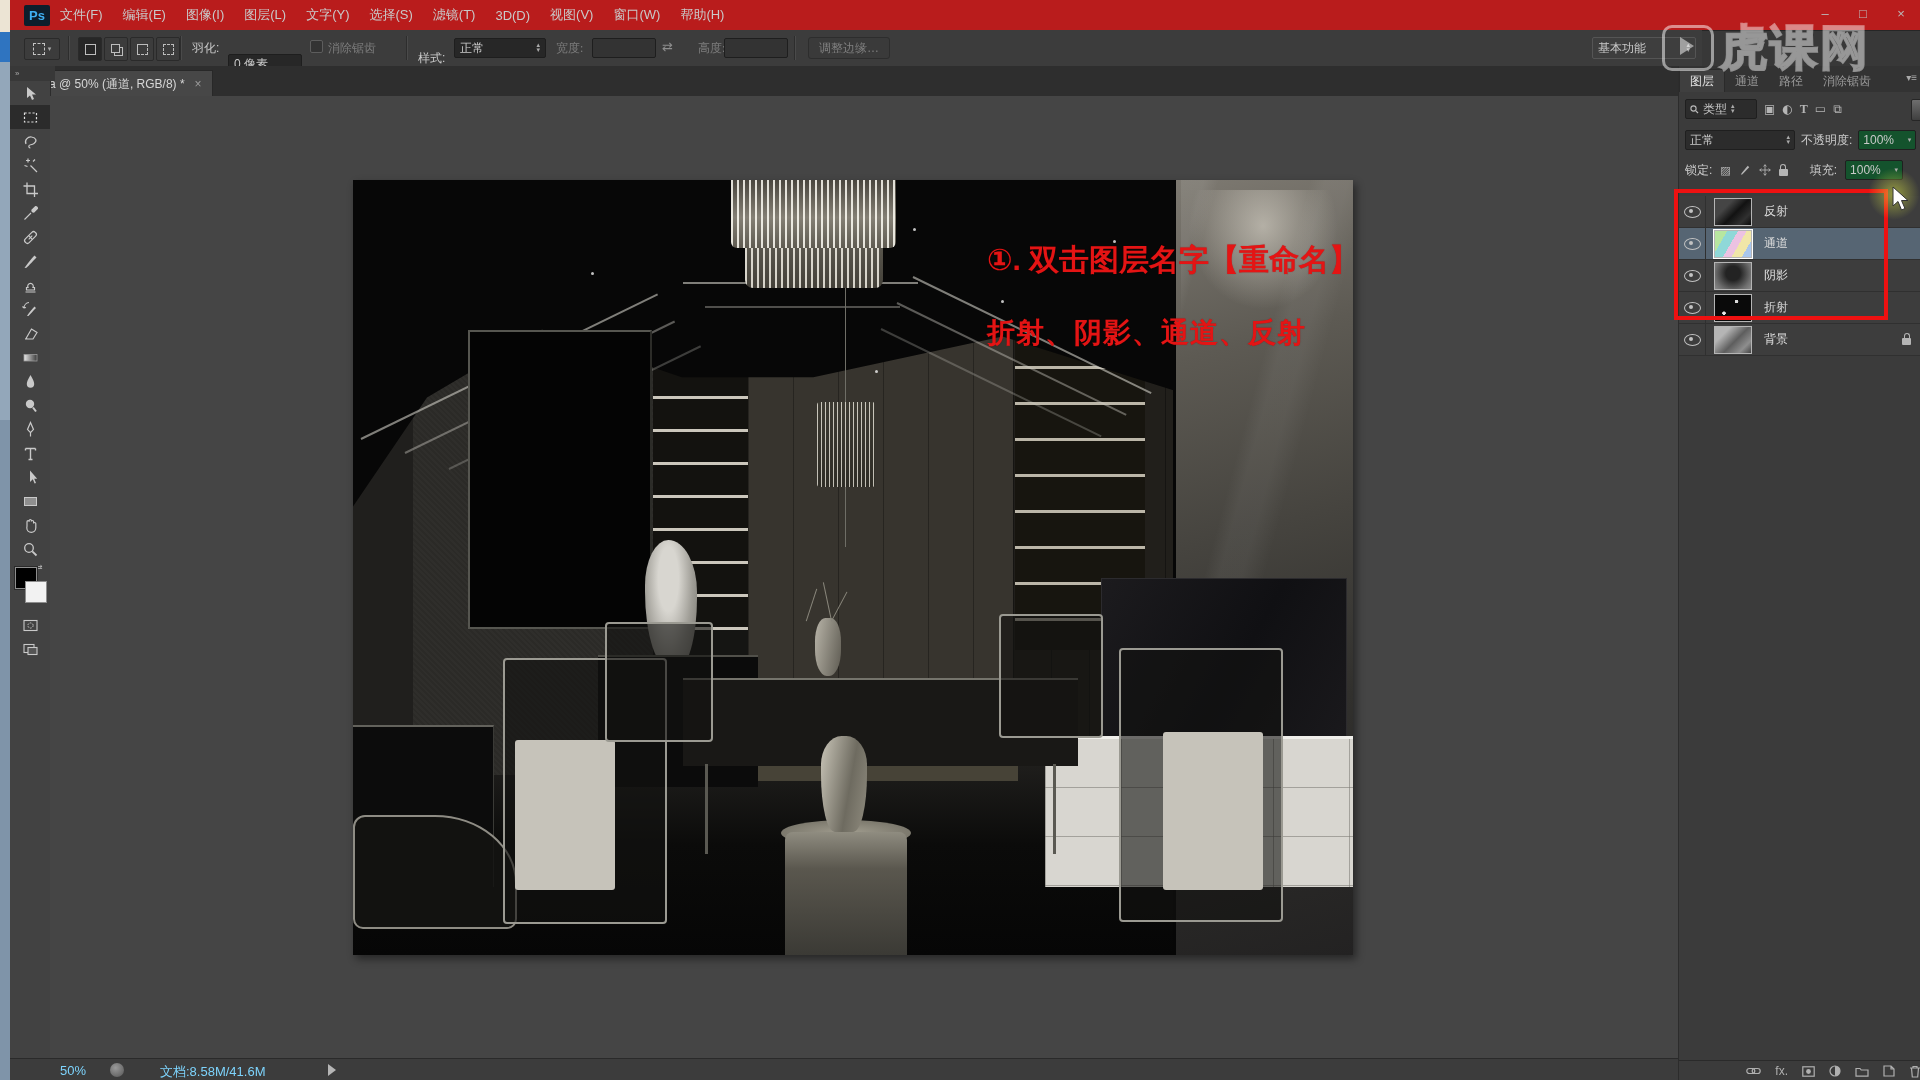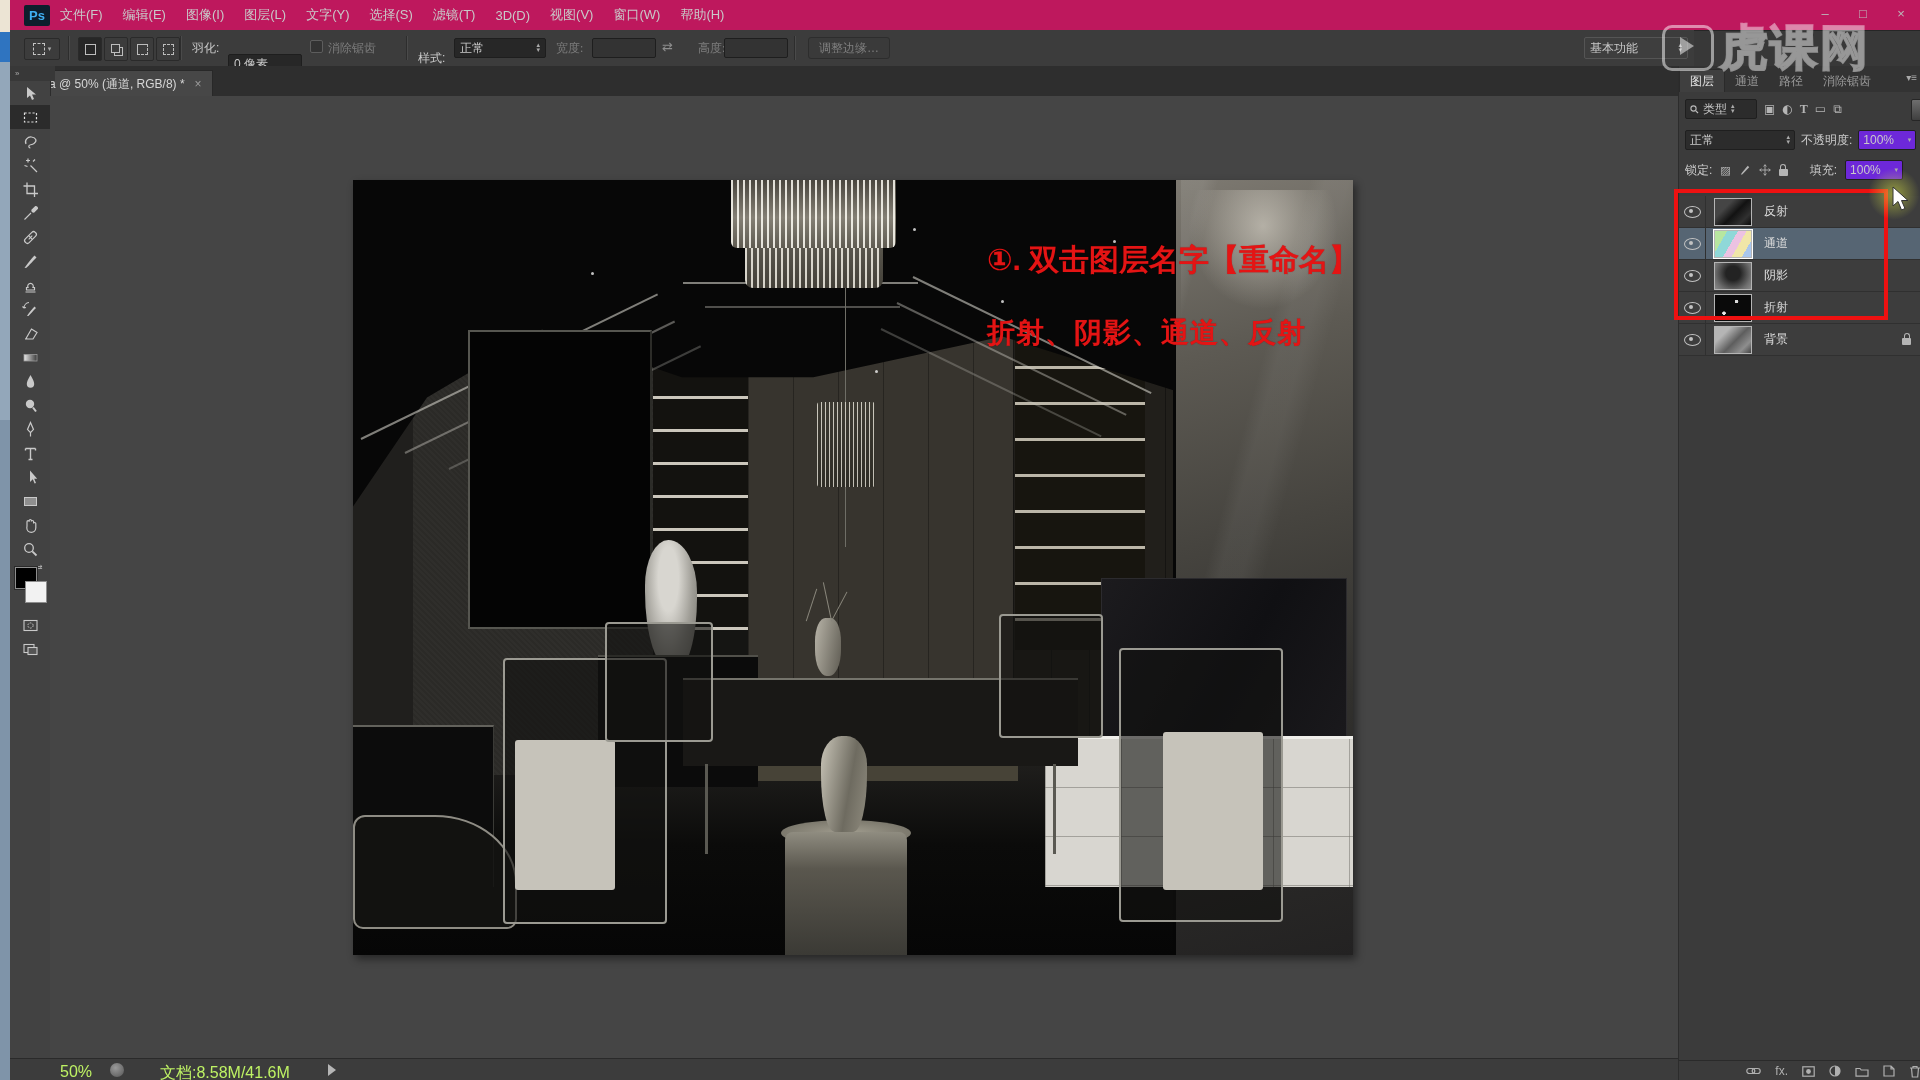--- a/index.html
+++ b/index.html
@@ -6,30 +6,30 @@
   #app{position:relative;width:1920px;height:1080px;overflow:hidden;
        font-family:"Liberation Sans","DejaVu Sans",sans-serif;color:#cccccc;
        background:#383838;-webkit-font-smoothing:antialiased;}
   .a{position:absolute;}
   .nosel{user-select:none;}
 
   
   #edgeStrip{left:0;top:0;width:10px;height:1080px;background:linear-gradient(#ece4d4 0 32px,#2f74c0 32px 62px,#93a7ba 62px 420px,#7f94a9 420px);}
 
   
-  #titlebar{left:10px;top:0;width:1910px;height:30px;background:#be185d;border-bottom:1px solid #262626;}
+  #titlebar{left:10px;top:0;width:1910px;height:30px;background:#b91c1c;border-bottom:1px solid #262626;}
   #pslogo{left:14px;top:5px;width:26px;height:21px;background:#0d1e2c;color:#3fb0f2;font-weight:bold;
           font-size:13px;text-align:center;line-height:21px;border-radius:2px;}
   #menus{left:50px;top:0;height:30px;display:flex;align-items:center;gap:20px;font-size:13px;color:#c9c9c9;}
   .menuitem{cursor:default;white-space:nowrap;}
   #winbtns{right:8px;top:6px;display:flex;gap:16px;font-size:13px;color:#bbb;}
   .winbtn{width:22px;text-align:center;}
 
   
-  #optbar{left:10px;top:30px;width:1684px;height:36px;background:#3c3c3c;border-bottom:3px solid #e5e5e5;font-size:12px;}
+  #optbar{left:10px;top:30px;width:1684px;height:36px;background:#3c3c3c;border-bottom:3px solid #e5e5e5;font-size:12px;padding-left:8px;}
   .optlabel{color:#c9c9c9;} .optdis{color:#7c7c7c;font-family:Liberation Serif, serif;}
   .field{background:#272727;border:1px solid #1e1e1e;border-radius:2px;height:18px;line-height:18px;padding:0 5px;color:#c9c9c9;}
   .field.dis{color:#5c5c5c;background:#333;}
   .vsep{width:1px;height:24px;background:#2d2d2d;border-right:1px solid #4a4a4a;}
   .modebtn{width:22px;height:22px;border:1px solid #2a2a2a;border-radius:2px;display:flex;align-items:center;justify-content:center;}
   .modebtn.on{background:#272727;}
   .sq{width:9px;height:9px;border:1px solid #bdbdbd;}
   .sq2{width:7px;height:7px;border:1px solid #bdbdbd;position:relative;top:2px;left:2px;}
   .sq2b{width:7px;height:7px;border:1px solid #bdbdbd;position:absolute;top:-4px;left:-4px;background:#3c3c3c;}
   .ddarrows{display:inline-flex;flex-direction:column;line-height:5px;font-size:7px;color:#aaa;font-family:"DejaVu Sans",sans-serif;}
@@ -106,37 +106,37 @@
   .stoolTop{left:428px;top:640px;width:130px;height:26px;background:radial-gradient(ellipse,#a29e90,#6c695e);border-radius:50%;}
   .vaseBig{left:468px;top:556px;width:46px;height:96px;background:linear-gradient(100deg,#c9c5b8,#6e6b60 60%,#8f8b7e);
            border-radius:45% 45% 30% 30%/30% 30% 60% 60%;}
   .vaseSm{left:462px;top:438px;width:26px;height:58px;background:linear-gradient(100deg,#b8b4a8,#5e5b52);border-radius:40% 40% 45% 45%;}
   .twig{background:#8a877c;}
 
   
   .redtext{color:#e41414;font-weight:bold;white-space:nowrap;text-shadow:0 0 1px rgba(120,0,0,.5);}
 
   
-  #statusbar{left:10px;top:1058px;width:1668px;height:22px;background:#3c3c3c;border-top:1px solid #2a2a2a;font-size:16px;color:#bef264;}
+  #statusbar{left:10px;top:1058px;width:1668px;height:22px;background:#3c3c3c;border-top:1px solid #2a2a2a;font-size:13px;color:#7dd3fc;}
   #statusIcon{left:100px;top:4px;width:14px;height:14px;border-radius:50%;background:radial-gradient(circle at 40% 35%,#9a9a9a,#555);}
   #statusPlay{left:318px;top:5px;width:0;height:0;border-left:8px solid #b5b5b5;border-top:6px solid transparent;border-bottom:6px solid transparent;}
 
   
   #rightpanel{left:1678px;top:66px;width:242px;height:1014px;background:#3b3b3b;border-left:1px solid #2c2c2c;font-size:12px;}
   #ptabs{left:0;top:0;width:242px;height:26px;background:#333;display:flex;align-items:flex-end;}
   .ptab{height:22px;line-height:22px;padding:0 10px;color:#999;}
   .ptab.on{background:#3f3f3f;color:#e3e3e3;border:1px solid #2a2a2a;border-bottom:none;}
   #pmenuicon{position:absolute;right:4px;top:6px;color:#aaa;font-size:10px;}
   #filterrow{left:0;top:30px;width:242px;height:26px;display:flex;align-items:center;gap:7px;padding-left:6px;}
   #kindbox{width:62px;height:18px;background:#2c2c2c;border:1px solid #1f1f1f;border-radius:2px;display:flex;align-items:center;gap:4px;padding:0 4px;color:#c9c9c9;}
   .ficon{color:#b5b5b5;font-family:"DejaVu Sans",sans-serif;font-size:12px;}
   #ftoggle{position:absolute;right:5px;top:3px;width:9px;height:20px;background:linear-gradient(#6e6e6e,#3f3f3f);border:1px solid #262626;border-radius:2px;}
   #blendrow{left:0;top:62px;width:242px;height:24px;display:flex;align-items:center;gap:6px;padding-left:6px;}
   #blendbox{width:100px;height:18px;background:#2c2c2c;border:1px solid #1f1f1f;border-radius:2px;display:flex;align-items:center;justify-content:space-between;padding:0 4px;color:#c9c9c9;}
-  #opacbox,#fillbox{width:48px;height:18px;background:#6d28d9;border:1px solid #1f1f1f;border-radius:2px;display:flex;align-items:center;justify-content:space-between;padding:0 4px;color:#c9c9c9;}
+  #opacbox,#fillbox{width:48px;height:18px;background:#14532d;border:1px solid #1f1f1f;border-radius:2px;display:flex;align-items:center;justify-content:space-between;padding:0 4px;color:#c9c9c9;}
   #lockrow{left:0;top:92px;width:242px;height:24px;display:flex;align-items:center;gap:8px;padding-left:6px;}
   .lockicon{color:#b5b5b5;font-family:"DejaVu Sans",sans-serif;font-size:11px;}
   .csslock{width:9px;height:7px;background:#b5b5b5;border-radius:1px;position:relative;margin-top:4px;}
   .csslock::before{content:'';position:absolute;left:1.5px;top:-5px;width:4px;height:4px;border:1.5px solid #b5b5b5;border-bottom:none;border-radius:3px 3px 0 0;}
   #layerrows{left:0;top:130px;width:242px;}
   .lrow{position:relative;width:242px;height:31px;background:#3d3d3d;border-bottom:1px solid #303030;display:flex;align-items:center;}
   .lrow.sel{background:#566573;}
   .eyecell{width:26px;height:31px;border-right:1px solid #303030;display:flex;align-items:center;justify-content:center;}
   .eye{width:15px;height:10px;border:1px solid #c2c2c2;border-radius:50%;position:relative;}
   .eye::after{content:'';position:absolute;left:4.5px;top:2px;width:4px;height:4px;border-radius:50%;background:#c2c2c2;}

